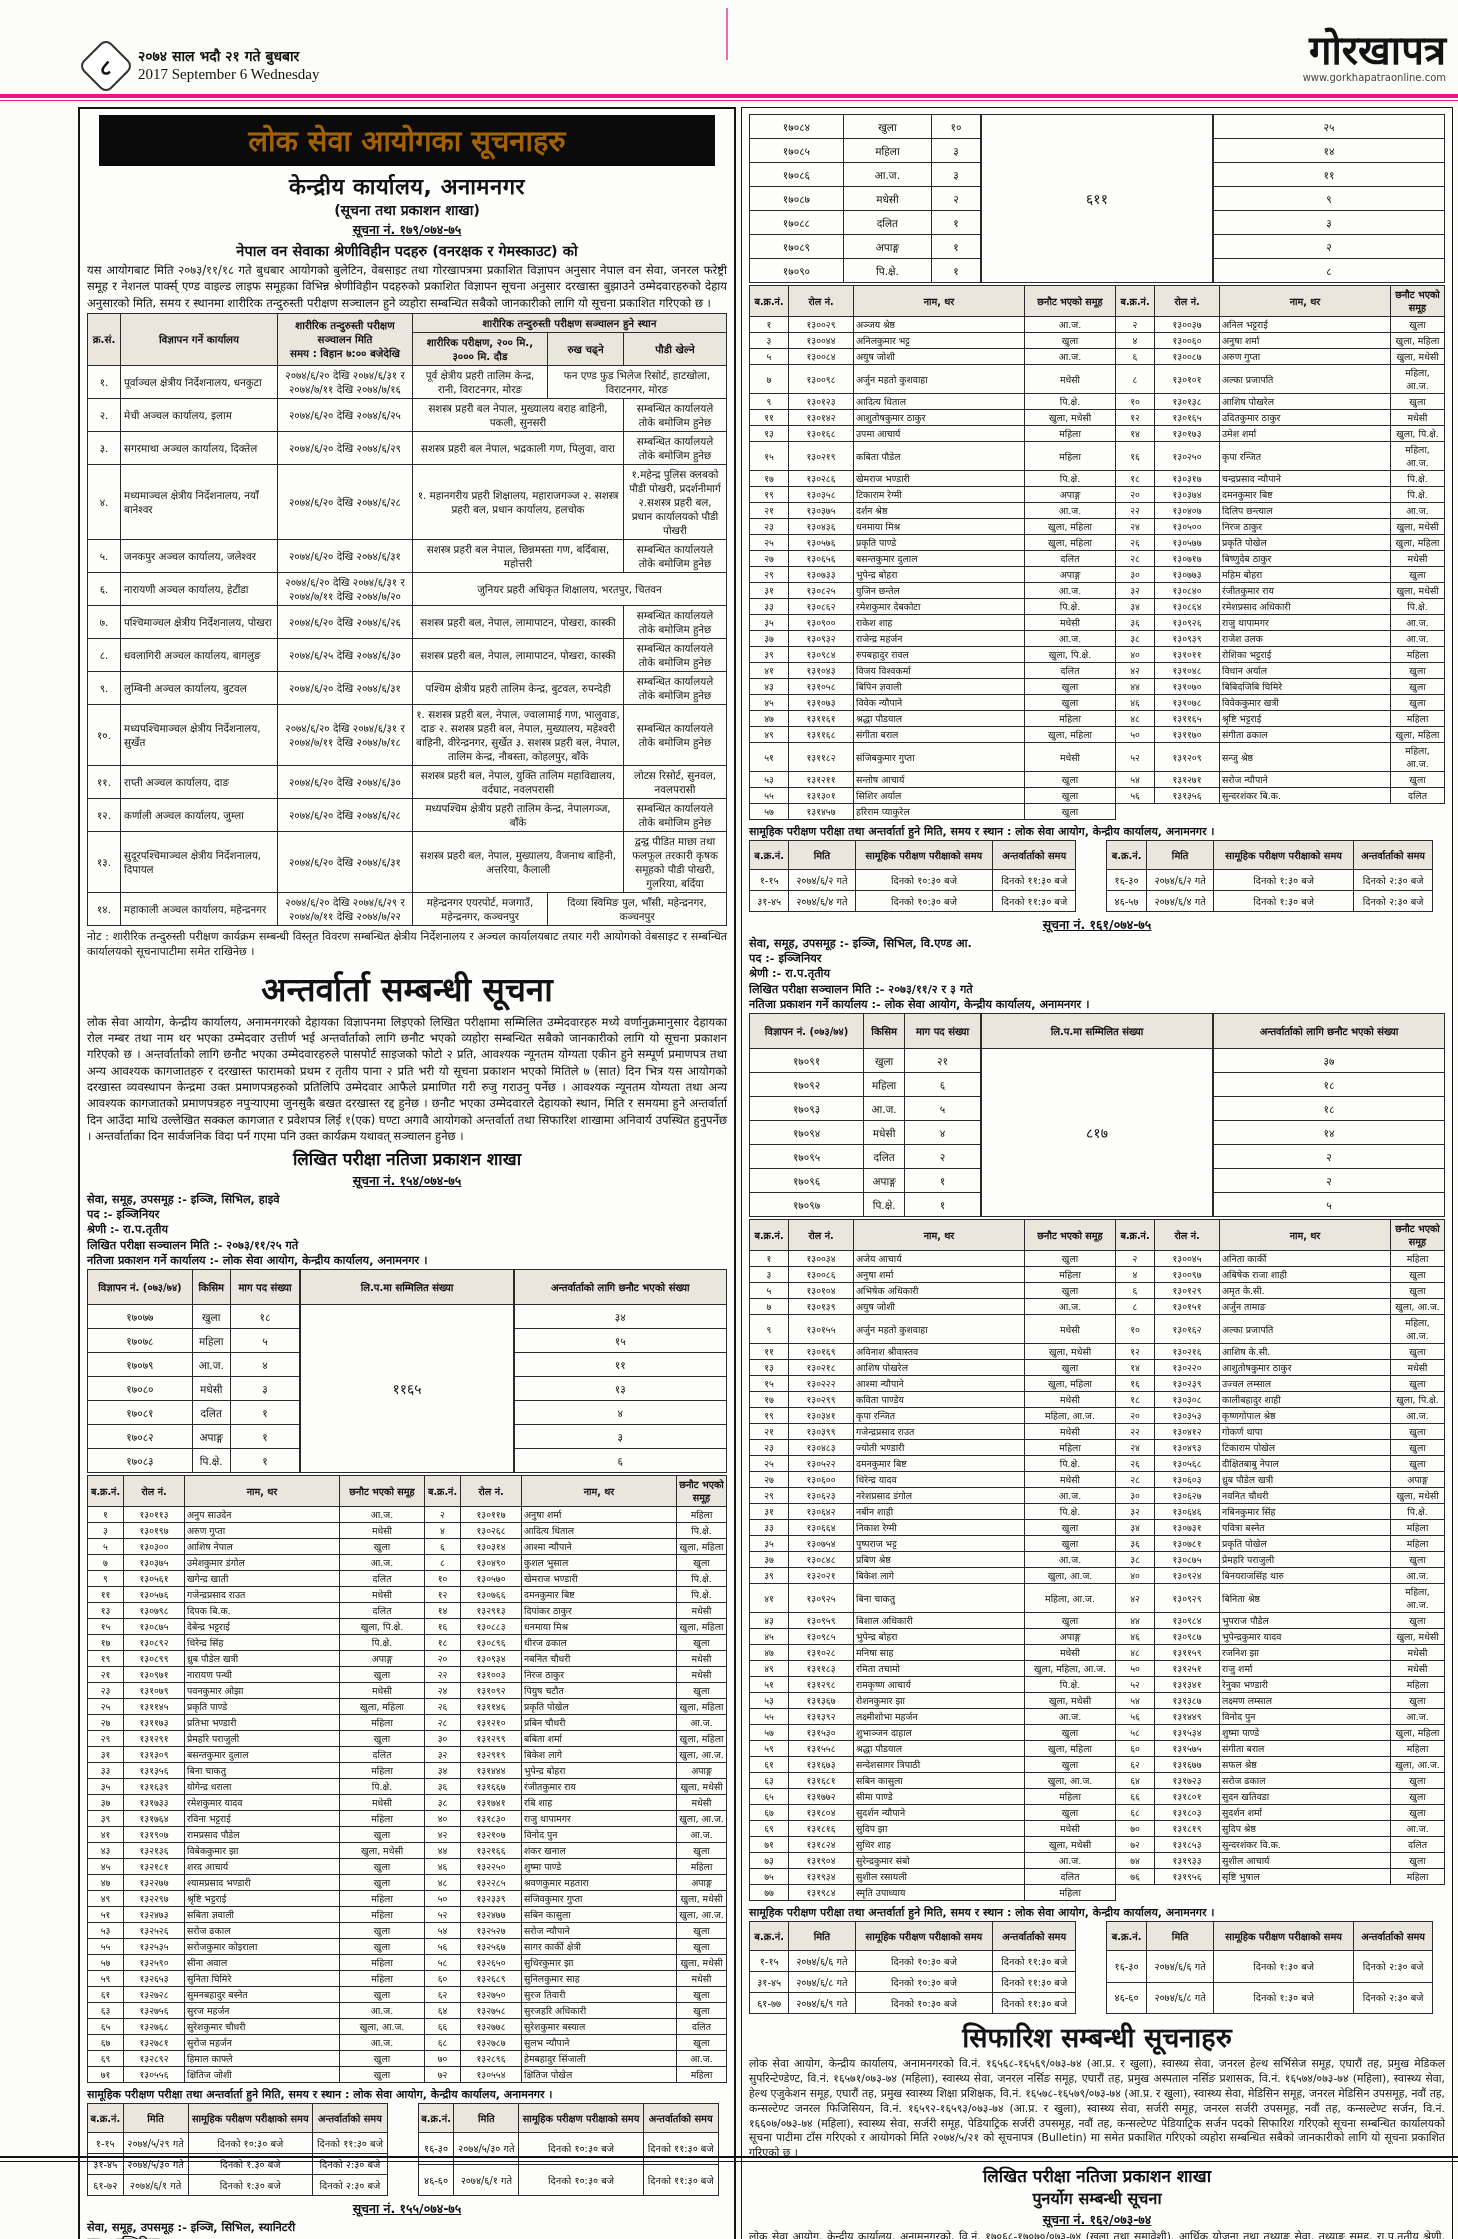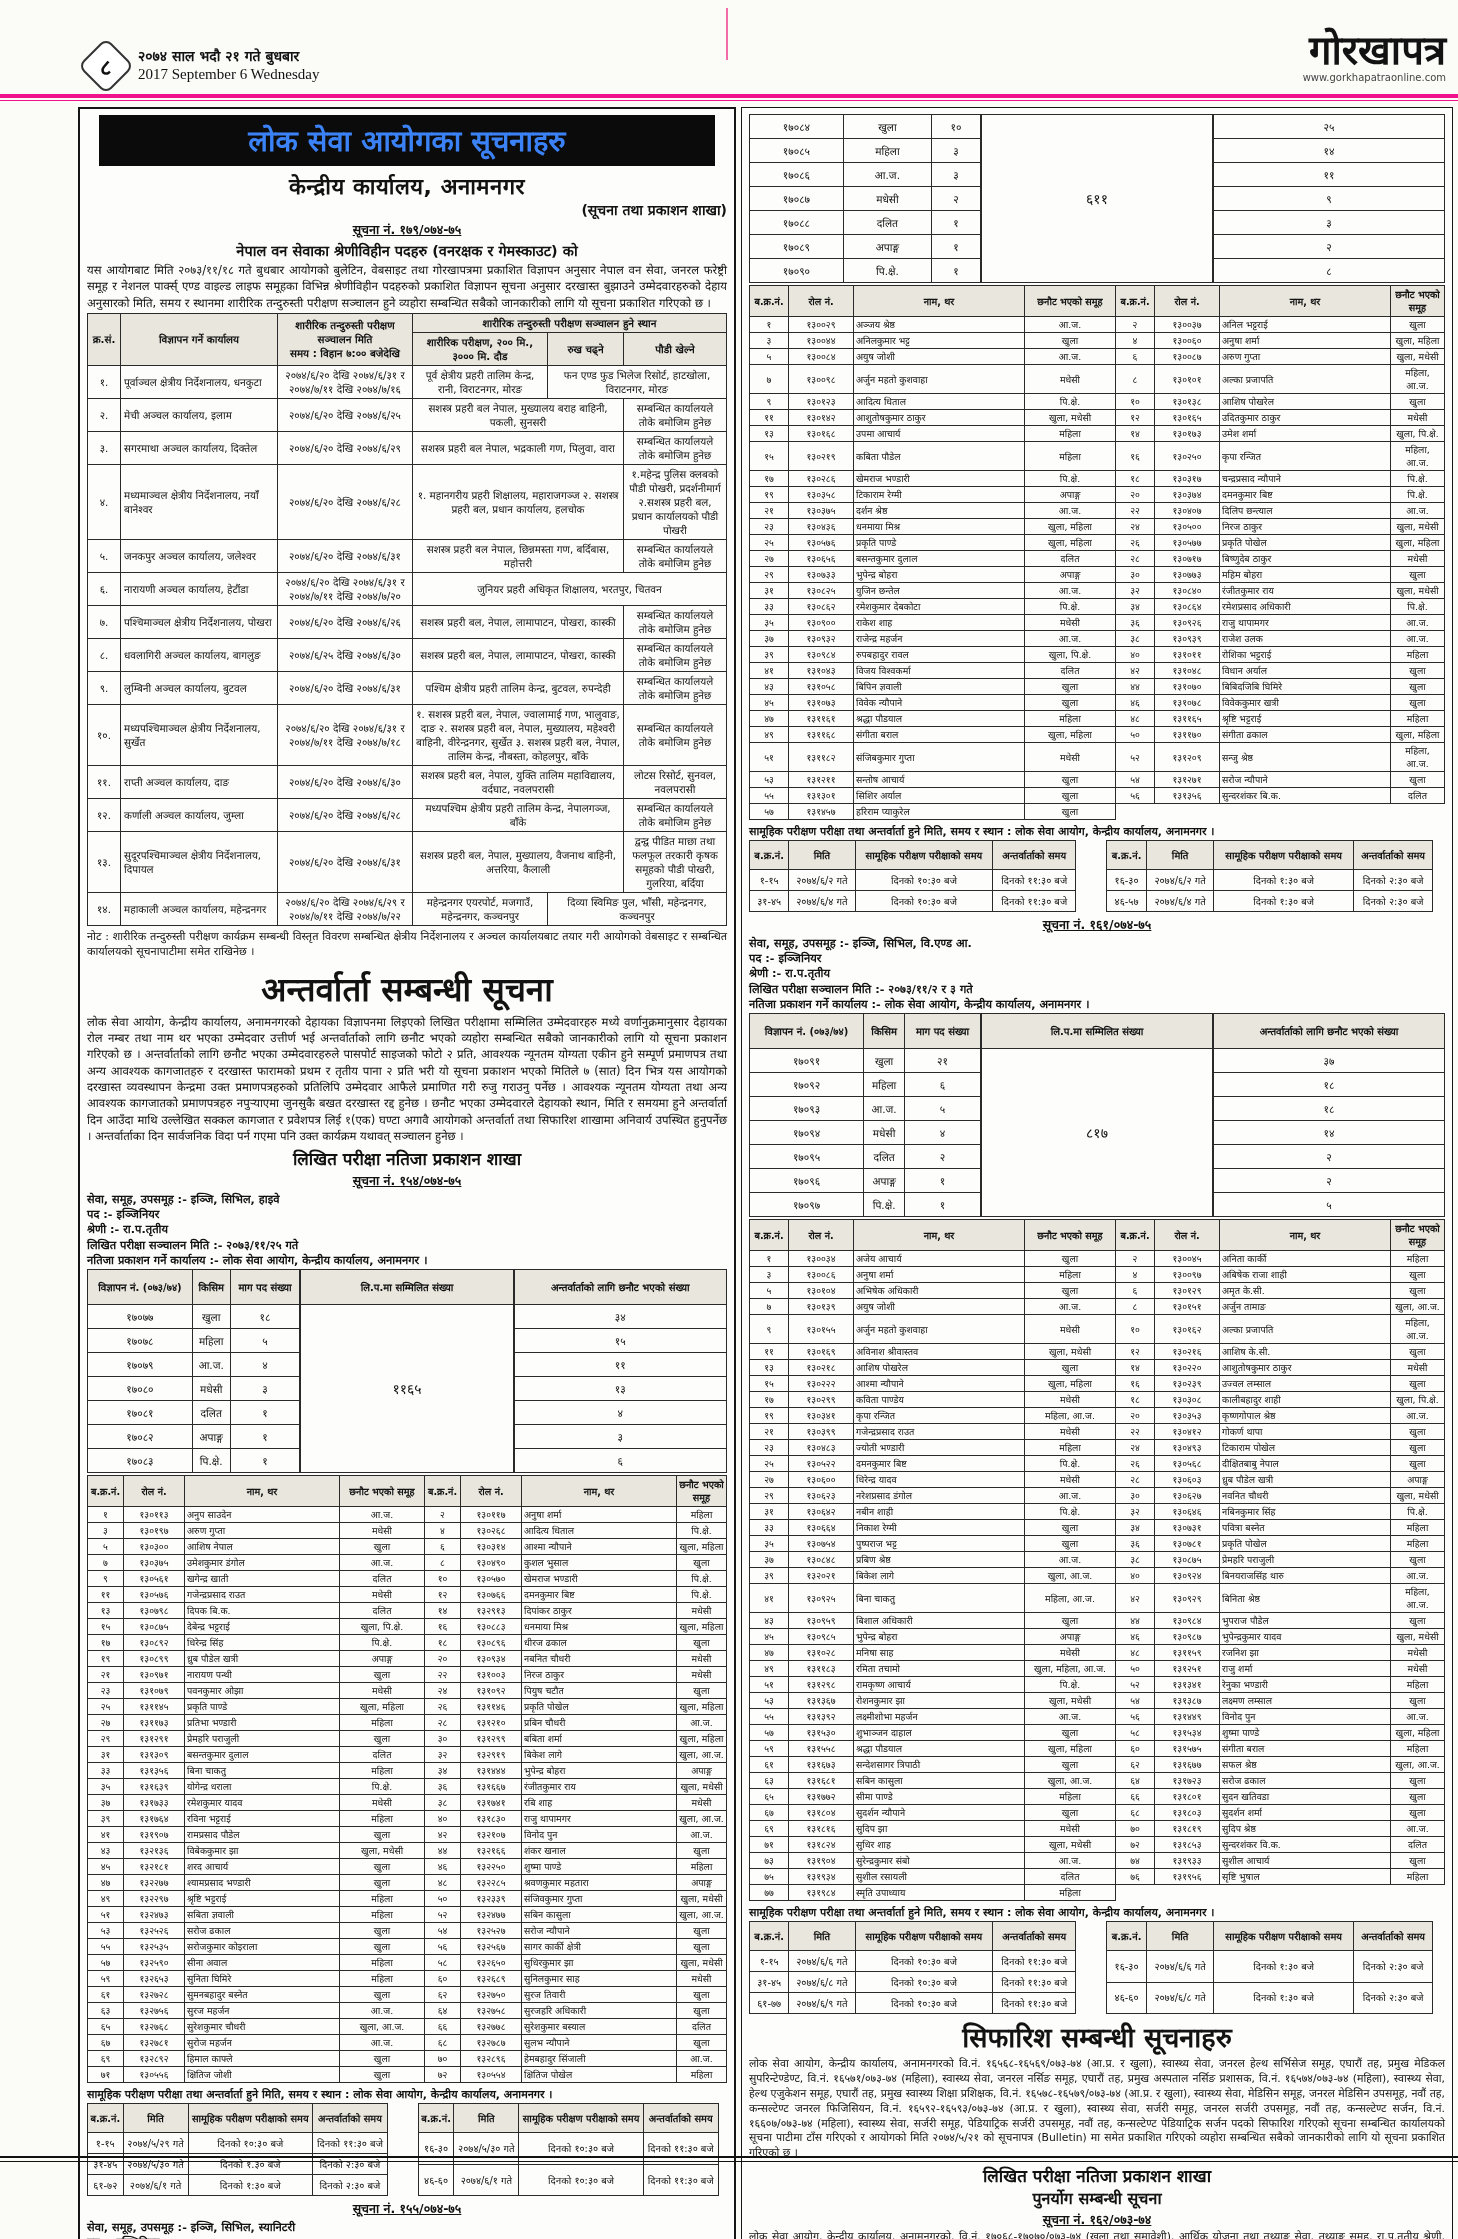--- a/index.html
+++ b/index.html
@@ -17,24 +17,24 @@
   .mast-right{position:absolute;right:12px;top:30px;text-align:right;}
   .paper-name{font-size:40px;font-weight:bold;font-family:Liberation Serif, serif;line-height:1.05;}
   .paper-url{font-size:10px;color:#444;}
   .fold-tick{position:absolute;top:8px;width:2px;height:52px;background:#f06ba8;}
   .rule-pink{height:2px;border-top:4px solid #ef128b;border-bottom:1px solid #ef128b;}
   
   .columns{display:flex;gap:5px;padding:6px 5px 0 78px;align-items:flex-start;box-sizing:border-box;}
   .colL{width:658px;min-width:658px;border:2px solid #151515;padding:4px 7px;box-sizing:border-box;background:#fdfdfb;}
   .colR{flex:1;border:1px solid #151515;padding:4px 7px;box-sizing:border-box;background:#fdfdfb;}
   
-  .banner{background:#0b0b0b;color:#3b82f6;text-align:center;font-size:29px;font-weight:bold;
+  .banner{background:#0b0b0b;color:#a16207;text-align:center;font-size:29px;font-weight:bold;
           padding:5px 0 7px;margin:2px 12px 4px;}
   .office{text-align:center;font-size:22px;font-weight:bold;letter-spacing:.5px;}
-  .branch{text-align:right;font-size:14px;font-weight:bold;}
+  .branch{text-align:center;font-size:14px;font-weight:bold;}
   .notice-no{text-align:center;font-size:12.5px;font-weight:bold;text-decoration:underline;margin:2px 0;}
   .sub1{text-align:center;font-size:14.5px;font-weight:bold;margin-top:1px;}
   .sub2{text-align:center;font-size:19px;font-weight:bold;text-decoration:underline;margin:2px 0 3px;}
   .sec-big{text-align:center;font-size:33px;font-weight:bold;margin:6px 0 3px;}
   .sec-mid{text-align:center;font-size:27px;font-weight:bold;margin:3px 0 2px;}
   .branch-title{text-align:center;font-size:17px;font-weight:bold;margin-top:3px;}
   .sub-title{text-align:center;font-size:16px;font-weight:bold;}
   .para{font-size:11.5px;line-height:1.42;text-align:justify;margin:2px 0;}
   .para-sm{font-size:10.8px;line-height:1.38;text-align:justify;margin:2px 0;}
   .note{font-size:11px;line-height:1.4;text-align:justify;margin:3px 0;}

